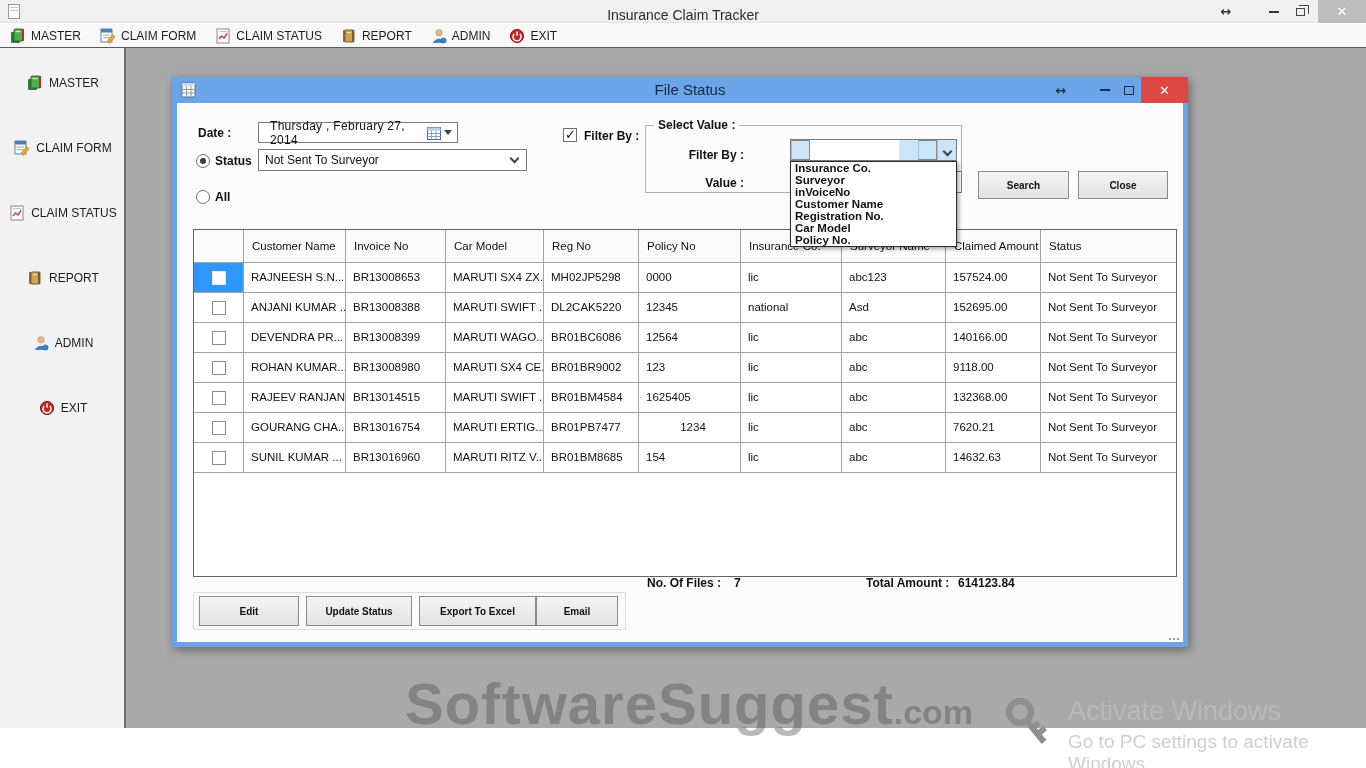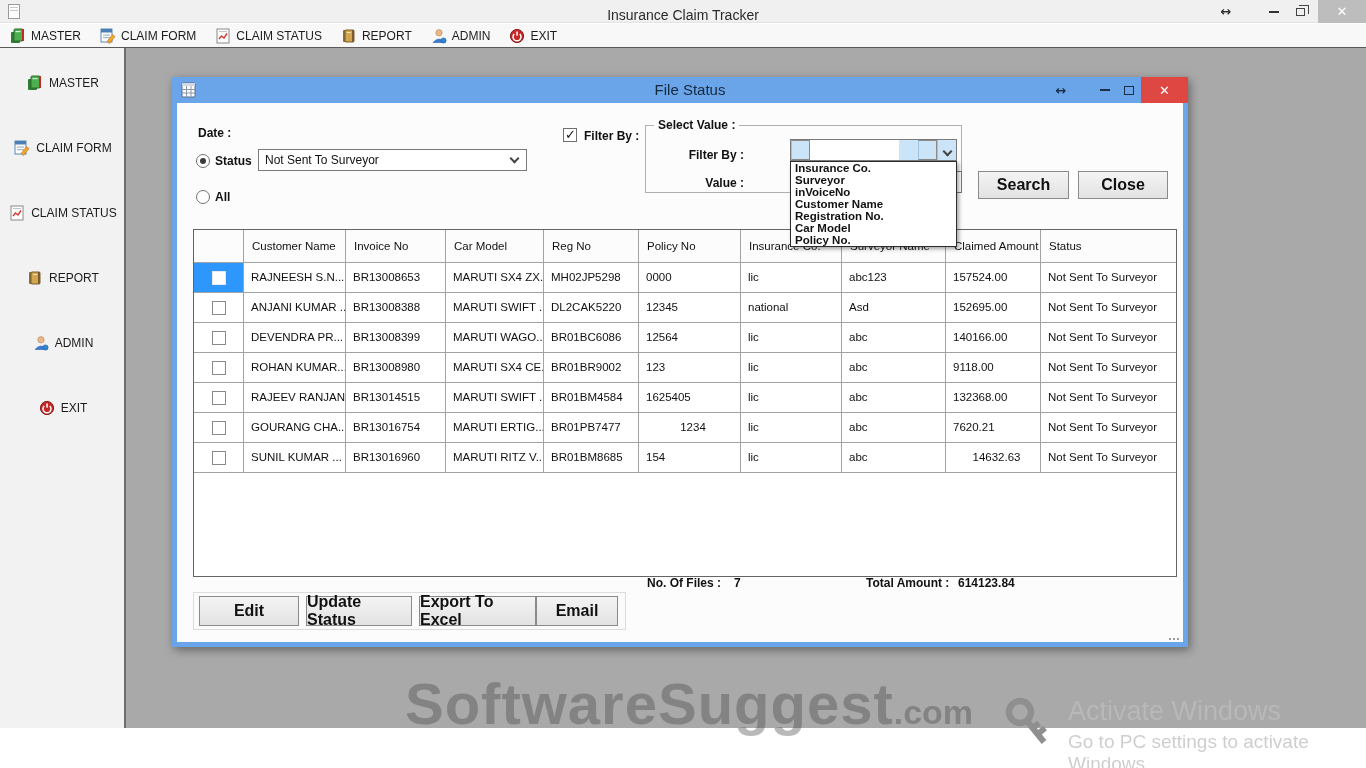--- a/index.html
+++ b/index.html
@@ -106,21 +106,21 @@
   .filter-combo .btn { width:19px; height:20px; background:#cce4f7; border-left:1px solid #9ac3e8;
     display:flex; align-items:center; justify-content:center; flex:none; }
   .filter-combo .btn .chev { margin:0 0 -2px 0; }
 
   .dropdown-list { position:absolute; left:613px; top:58px; width:167px; z-index:60;
     background:#fff; border:1px solid #2c2c2c; box-shadow:2px 2px 4px rgba(0,0,0,0.35); }
   .dd-item { font-size:11.5px; font-weight:bold; color:#111; line-height:12px; height:12px;
     padding-left:4px; white-space:nowrap; overflow:hidden; cursor:default; }
 
   .btn { position:absolute; background:linear-gradient(#f4f4f4,#e2e2e2); border:1px solid #8a8a8a;
-    font-size:16px; font-weight:bold; color:#111; display:flex; align-items:center; justify-content:center;
+    font-size:10px; font-weight:bold; color:#111; display:flex; align-items:center; justify-content:center;
     font-family:"Liberation Sans",sans-serif; cursor:default; }
   .search-btn { left:801px; top:68px; width:91px; height:28px; }
   .close-btn  { left:901px; top:68px; width:90px; height:28px; }
 
   
   .grid { position:absolute; left:16px; top:126px; width:984px; height:348px;
     background:#fff; border:1px solid #646464; overflow:hidden; }
   .g-row { display:flex; }
   .g-cell { border-right:1px solid #a3a3a3; border-bottom:1px solid #a3a3a3;
     font-size:11.5px; color:#111; overflow:hidden; white-space:nowrap; flex:none; }
@@ -333,20 +333,34 @@
           <i></i>
         </div>
       <div class="dlg-glyph dlg-max">
           <span class="max-glyph"></span>
         </div>
       <div class="dlg-glyph dlg-close">✕</div>
     </div>
 
     <div class="dlg-body">
       <div class="lbl" style="left:21px; top:23px;">Date :</div>
+      <div class="datepicker">
+        <span class="val">Thursday ,  February  27, 2014</span>
+        <span class="cal-ico">
+          <svg viewBox="0 0 14 13">
+              <rect x="0.5" y="0.5" width="13" height="12" fill="#fff" stroke="#44699e"></rect>
+              <rect x="0.5" y="0.5" width="13" height="3" fill="#b9cce8"></rect>
+              <line x1="4.5" y1="3.5" x2="4.5" y2="12.5" stroke="#8aa3c8"></line>
+              <line x1="9" y1="3.5" x2="9" y2="12.5" stroke="#8aa3c8"></line>
+              <line x1="0.5" y1="6.5" x2="13.5" y2="6.5" stroke="#8aa3c8"></line>
+              <line x1="0.5" y1="9.5" x2="13.5" y2="9.5" stroke="#8aa3c8"></line>
+            </svg>
+        </span>
+        <span class="dp-arrow"></span>
+      </div>
 
       <span class="radio sel" style="left:19px; top:51px;"></span>
       <div class="lbl" style="left:38px; top:51px;">Status</div>
       <div class="combo status-combo">
         <span class="cval">Not Sent To Surveyor</span>
         <span class="chev"></span>
       </div>
 
       <span class="radio" style="left:19px; top:87px;"></span>
       <div class="lbl" style="left:38px; top:87px;">All</div>
@@ -506,21 +520,21 @@
             <div class="g-cell cb" style="width: 50px;">
               <span class="row-checkbox"></span>
             </div>
             <div class="g-cell" style="width: 102px;">SUNIL KUMAR ...</div>
             <div class="g-cell" style="width: 100px;">BR13016960</div>
             <div class="g-cell" style="width: 98px;">MARUTI RITZ V...</div>
             <div class="g-cell" style="width: 95px;">BR01BM8685</div>
             <div class="g-cell" style="width: 102px;">154</div>
             <div class="g-cell" style="width: 101px;">lic</div>
             <div class="g-cell" style="width: 104px;">abc</div>
-            <div class="g-cell" style="width: 95px; text-align: center;">14632.63</div>
+            <div class="g-cell" style="width: 95px;">14632.63</div>
             <div class="g-cell" style="width: 137px;">Not Sent To Surveyor</div>
           </div>
         </div>
 
       <div class="lbl" style="left:470px; top:473px;">No. Of Files :</div>
       <div class="lbl" style="left:557px; top:473px;">7</div>
       <div class="lbl" style="left:689px; top:473px;">Total Amount :</div>
       <div class="lbl" style="left:781px; top:473px;">614123.84</div>
 
       <div class="btn-panel">

